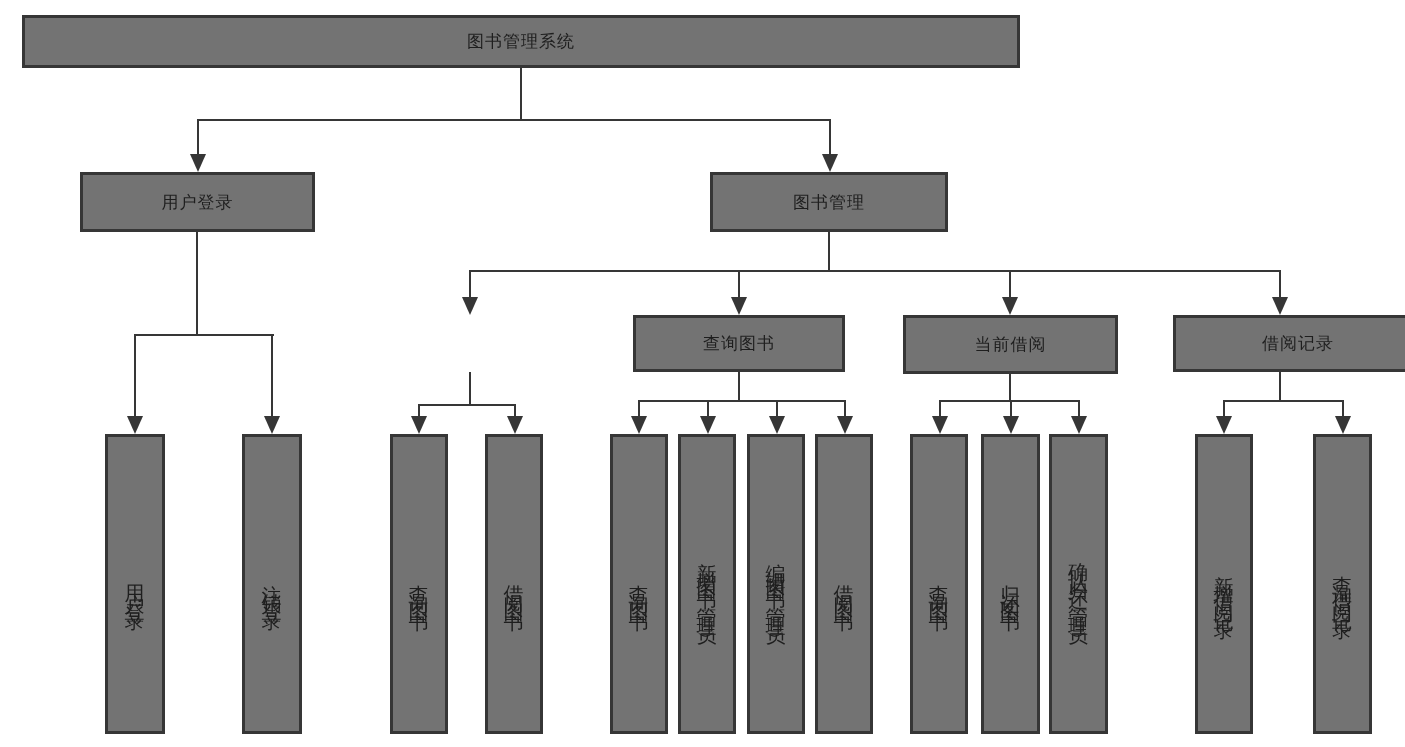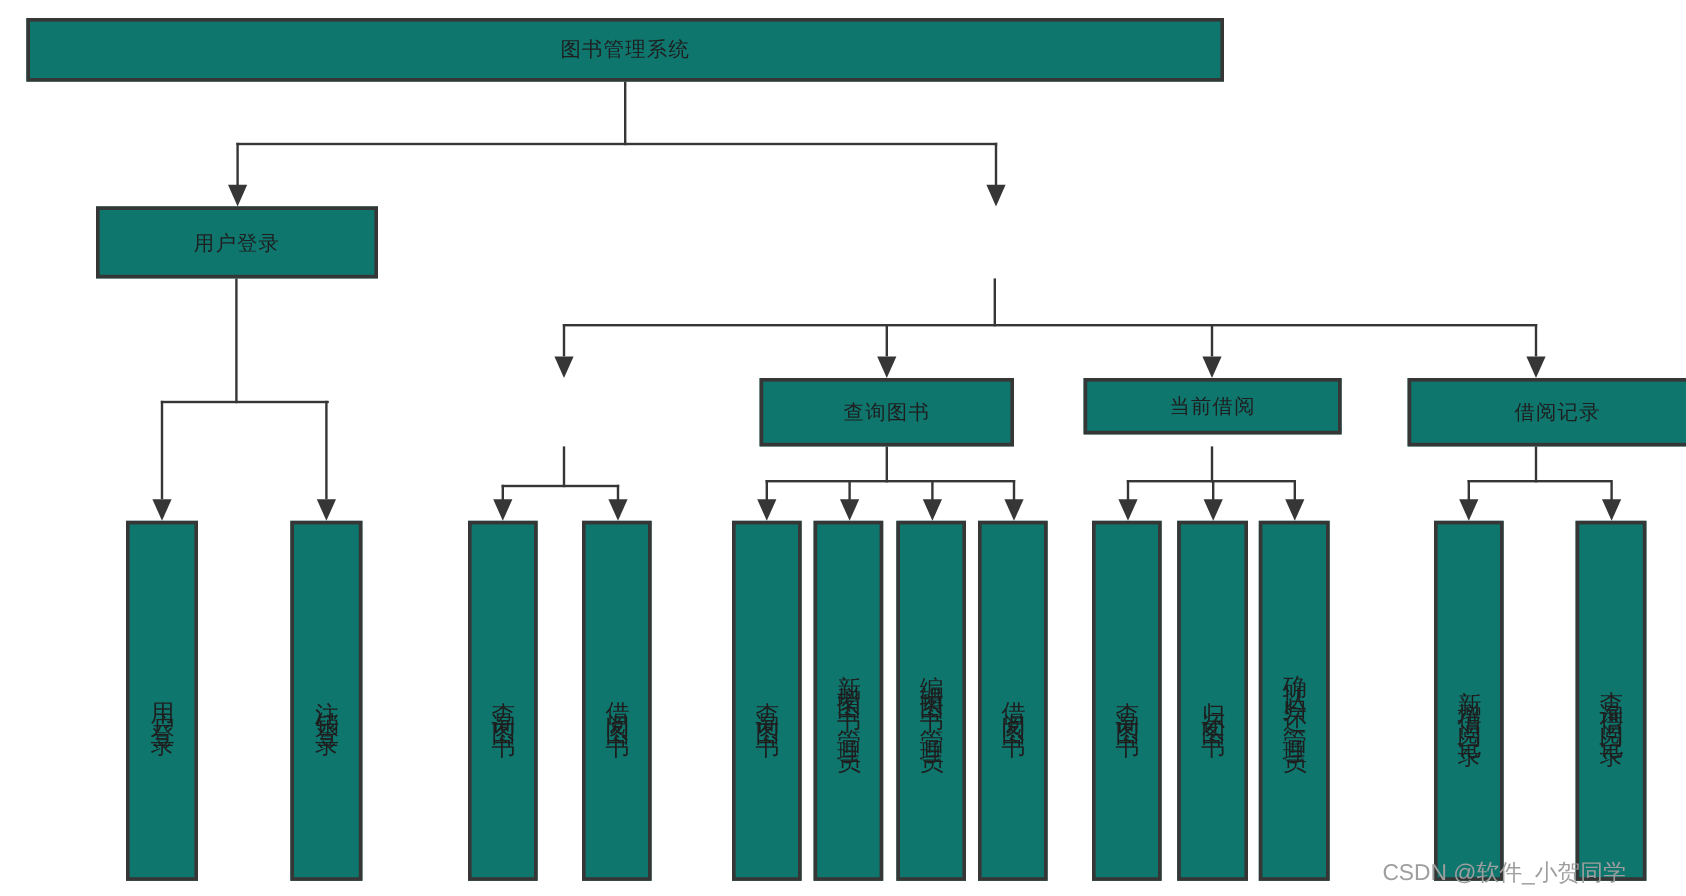--- a/index.html
+++ b/index.html
@@ -7,21 +7,21 @@
     position: relative;
     width: 1405px;
     height: 747px;
     background: #ffffff;
     font-family: "Liberation Sans", sans-serif;
     overflow: hidden;
   }
   .box {
     position: absolute;
     box-sizing: border-box;
-    background: #0f766e;
+    background: #737373;
     border: 3px solid #363636;
     color: #1e1e1e;
     display: flex;
     align-items: center;
     justify-content: center;
     font-size: 17px;
     letter-spacing: 1px;
     z-index: 2;
   }
   .vbox {
@@ -64,41 +64,42 @@
   <div class="box" style="left:22px; top:15px; width:998px; height:53px;">图书管理系统</div>
 
   <div class="line" style="left:520px; top:68px; width:2px; height:53px;"></div>
   <div class="line" style="left:197px; top:119px; width:634px; height:2px;"></div>
   <div class="line" style="left:197px; top:119px; width:2px; height:36px;"></div>
   <div class="arrow" style="left:190px; top:154px;"></div>
   <div class="line" style="left:829px; top:119px; width:2px; height:36px;"></div>
   <div class="arrow" style="left:822px; top:154px;"></div>
 
   <div class="box" style="left:80px; top:172px; width:235px; height:60px;">用户登录</div>
+  <div class="box" style="left:710px; top:172px; width:238px; height:60px;">图书管理</div>
 
   <div class="line" style="left:196px; top:232px; width:2px; height:104px;"></div>
   <div class="line" style="left:134px; top:334px; width:140px; height:2px;"></div>
   <div class="line" style="left:134px; top:334px; width:2px; height:82px;"></div>
   <div class="arrow" style="left:127px; top:416px;"></div>
   <div class="line" style="left:271px; top:334px; width:2px; height:82px;"></div>
   <div class="arrow" style="left:264px; top:416px;"></div>
 
   <div class="line" style="left:828px; top:232px; width:2px; height:40px;"></div>
   <div class="line" style="left:469px; top:270px; width:812px; height:2px;"></div>
   <div class="line" style="left:469px; top:270px; width:2px; height:27px;"></div>
   <div class="arrow" style="left:462px; top:297px;"></div>
   <div class="line" style="left:738px; top:270px; width:2px; height:27px;"></div>
   <div class="arrow" style="left:731px; top:297px;"></div>
   <div class="line" style="left:1009px; top:270px; width:2px; height:27px;"></div>
   <div class="arrow" style="left:1002px; top:297px;"></div>
   <div class="line" style="left:1279px; top:270px; width:2px; height:27px;"></div>
   <div class="arrow" style="left:1272px; top:297px;"></div>
 
   <div class="box" style="left:633px; top:315px; width:212px; height:57px;">查询图书</div>
-  <div class="box" style="left:903px; top:315px; width:215px; height:47px;">当前借阅</div>
+  <div class="box" style="left:903px; top:315px; width:215px; height:59px;">当前借阅</div>
   <div class="box" style="left:1173px; top:315px; width:250px; height:57px;font-family:Liberation Mono, monospace;">借阅记录</div>
 
   <div class="line" style="left:469px; top:372px; width:2px; height:34px;"></div>
   <div class="line" style="left:418px; top:404px; width:98px; height:2px;"></div>
   <div class="line" style="left:418px; top:404px; width:2px; height:14px;"></div>
   <div class="arrow" style="left:411px; top:416px;"></div>
   <div class="line" style="left:514px; top:404px; width:2px; height:14px;"></div>
   <div class="arrow" style="left:507px; top:416px;"></div>
 
   <div class="line" style="left:738px; top:372px; width:2px; height:30px;"></div>
@@ -139,15 +140,14 @@
   <div class="box vbox" style="left:747px; top:434px; width:58px; height:300px;">编辑图书（管理员）</div>
   <div class="box vbox" style="left:815px; top:434px; width:58px; height:300px;">借阅图书</div>
 
   <div class="box vbox" style="left:910px; top:434px; width:58px; height:300px;">查询图书</div>
   <div class="box vbox" style="left:981px; top:434px; width:59px; height:300px;">归还图书</div>
   <div class="box vbox" style="left:1049px; top:434px; width:59px; height:300px;">确认归还（管理员）</div>
 
   <div class="box vbox" style="left:1195px; top:434px; width:58px; height:300px;">新增借阅记录</div>
   <div class="box vbox" style="left:1313px; top:434px; width:59px; height:300px;">查询借阅记录</div>
 
-  <div class="watermark">CSDN @软件_小贺同学</div>
 
 </div>
 
 </body></html>

